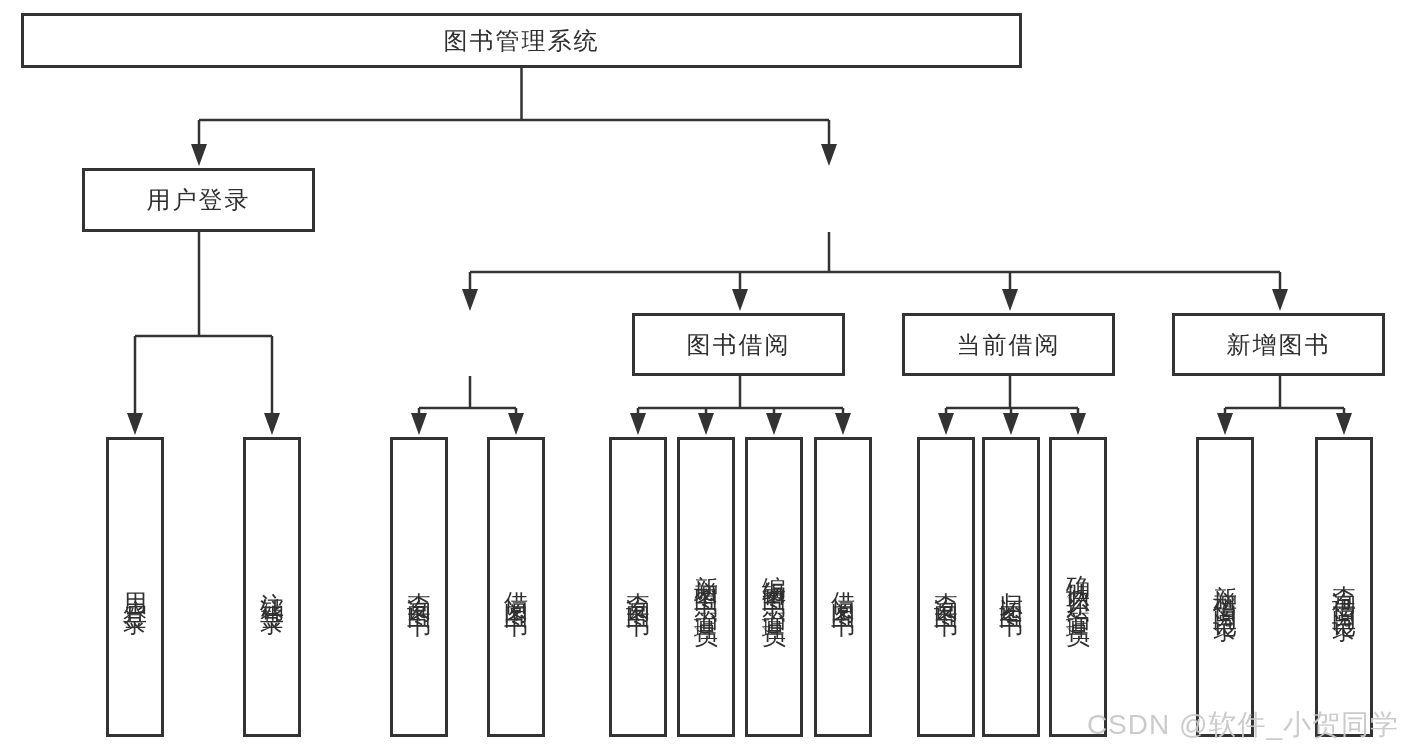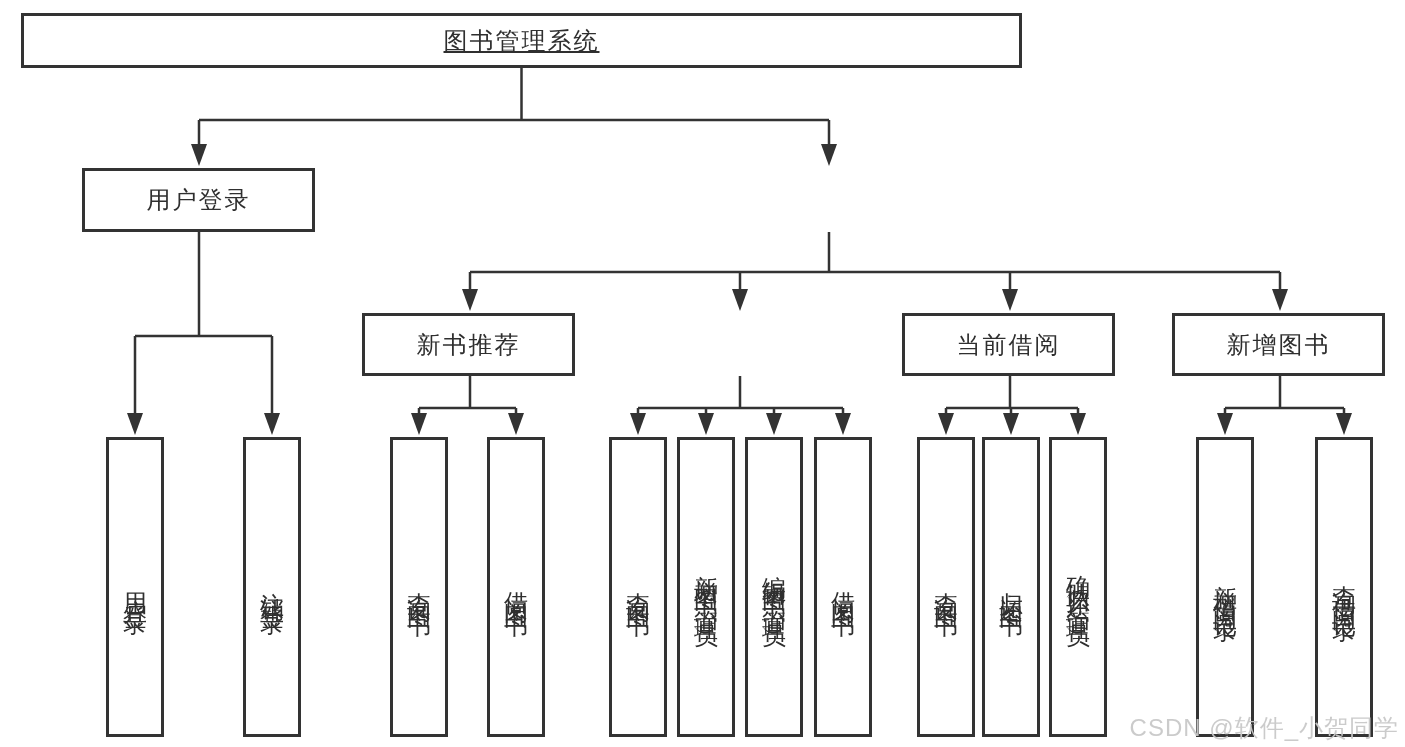--- a/index.html
+++ b/index.html
@@ -22,21 +22,21 @@
     border: 3px solid #333333;
     background: #ffffff;
     display: flex;
     align-items: center;
     justify-content: center;
     color: #2f2f2f;
     font-size: 24px;
     letter-spacing: 2px;
     text-align: center;
   }
-  .root  { left: 21px;  top: 13px;  width: 1001px; height: 55px; text-decoration: underline; }
+  .root  { left: 21px;  top: 13px;  width: 1001px; height: 55px; }
   .lvl2  { top: 168px; width: 233px; height: 64px; }
   .lvl3  { top: 313px; width: 213px; height: 63px; }
   .leaf  { top: 437px; width: 58px;  height: 300px; }
   .leaf span {
     writing-mode: vertical-rl;
     text-orientation: mixed;
     letter-spacing: 7px;
     font-size: 24px;
     line-height: 1;
     white-space: nowrap;
@@ -57,21 +57,21 @@
   .lf-bb4 { left: 814px; }
   .lf-cb1 { left: 917px; }
   .lf-cb2 { left: 982px; }
   .lf-cb3 { left: 1049px; }
   .lf-br1 { left: 1196px; }
   .lf-br2 { left: 1315px; }
   .watermark {
     position: absolute;
     right: 6px;
     bottom: 3px;
-    font-size: 24px;
+    font-size: 28px;
     color: #c9c9c9;
     letter-spacing: 1px;
     opacity: 0.95;
     z-index: 5;
   }
 </style>
 </head>
 <body>
 
 <div class="canvas">
@@ -106,21 +106,21 @@
       <path d="M1070 413 L1086 413 L1078 435 Z"></path>
       <path d="M1217 413 L1233 413 L1225 435 Z"></path>
       <path d="M1336 413 L1352 413 L1344 435 Z"></path>
     </g>
   </svg>
 
   <div class="box root">图书管理系统</div>
 
   <div class="box lvl2 b-user">用户登录</div>
 
-  <div class="box lvl3 b-newbook">新书推荐</div>
+  <div class="box lvl3 b-borrow">图书借阅</div>
   <div class="box lvl3 b-current">当前借阅</div>
   <div class="box lvl3 b-records">新增图书</div>
 
   <div class="box leaf lf-ul1">
     <span>用户登录</span>
   </div>
   <div class="box leaf lf-ul2">
     <span>注销登录</span>
   </div>
 

